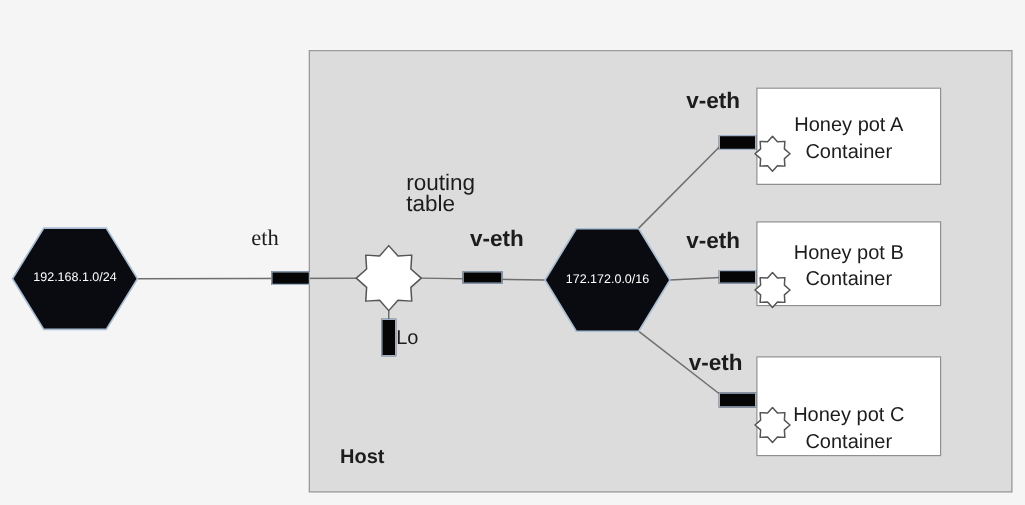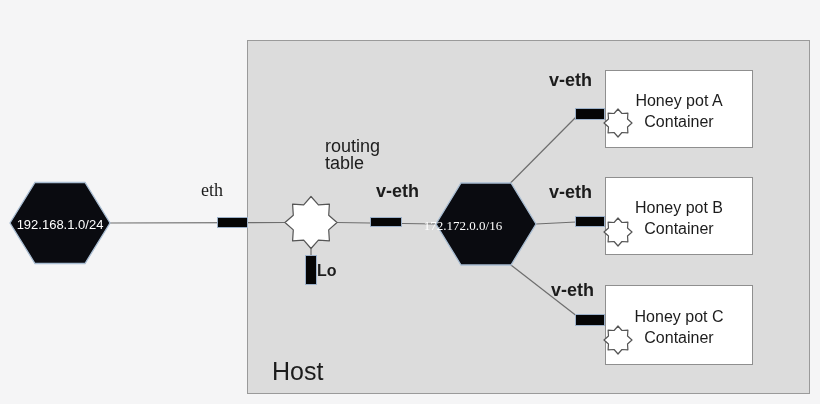--- a/index.html
+++ b/index.html
@@ -32,22 +32,22 @@
     position: absolute;
     left: 247px; top: 40px;
     width: 563px; height: 354px;
     background: var(--host-bg);
     border: 1px solid var(--host-border);
     z-index: 1;
   }
   .host-label {
     position: absolute;
     left: 272px; top: 357px;
-    font-size: 25px;
-    font-weight: normal;
+    font-size: 16px;
+    font-weight: bold;
     z-index: 5;
   }
   .layer {
     position: absolute;
     left: 0; top: 0;
     z-index: 3;
   }
   .line { stroke: var(--line); stroke-width: 1.2; fill: none; }
   .hex  { fill: var(--node-fill); stroke: var(--node-rim); stroke-width: 1.3; }
   .star { fill: var(--star-fill); stroke: var(--star-stroke); stroke-width: 1.2; stroke-linejoin: round; }
@@ -69,50 +69,50 @@
     line-height: 17px;
     z-index: 5;
     white-space: pre-line;
   }
   .lbl-eth       { left: 201px; top: 182px; font-family: Liberation Serif, serif; }
   .lbl-routing   { left: 280px; top: 138px; width: 66px; margin-left: 45px; }
   .lbl-veth-main { left: 376px; top: 183px; font-weight: bold; }
   .lbl-veth-a    { left: 549px; top: 72px;  font-weight: bold; }
   .lbl-veth-b    { left: 549px; top: 184px; font-weight: bold; }
   .lbl-veth-c    { left: 551px; top: 282px; font-weight: bold; }
-  .lbl-lo        { left: 317px; top: 262px; font-size: 16px; font-weight: bold; }
+  .lbl-lo        { left: 317px; top: 262px; font-size: 16px; }
   .hex-label {
     position: absolute;
     width: 100px;
     text-align: center;
-    font-size: 13px;
+    font-size: 10px;
     color: var(--node-text);
     z-index: 5;
   }
   .hex-label-ext { left: 10px;  top: 217px; }
-  .hex-label-int { left: 413px; top: 218px; font-family: Liberation Serif, serif; }
+  .hex-label-int { left: 436px; top: 218px; }
   .container-box {
     position: absolute;
     left: 605px;
     width: 148px;
     background: var(--container-bg);
     border: 1px solid var(--container-border);
     display: flex;
     flex-direction: column;
     align-items: center;
     justify-content: center;
     padding-top: 4px;
     font-size: 16px;
     line-height: 21px;
     text-align: center;
     z-index: 2;
   }
   .container-a { top: 70px;  height: 78px; }
-  .container-b { top: 177px; height: 78px; }
-  .container-c { top: 285px; height: 80px; }
+  .container-b { top: 177px; height: 68px; }
+  .container-c { top: 285px; height: 80px; justify-content: flex-end; }
 </style>
 </head>
 <body>
 
 <div class="canvas">
 
   <div class="host-box"></div>
   <div class="host-label">Host</div>
 
   <div class="container-box container-a">

